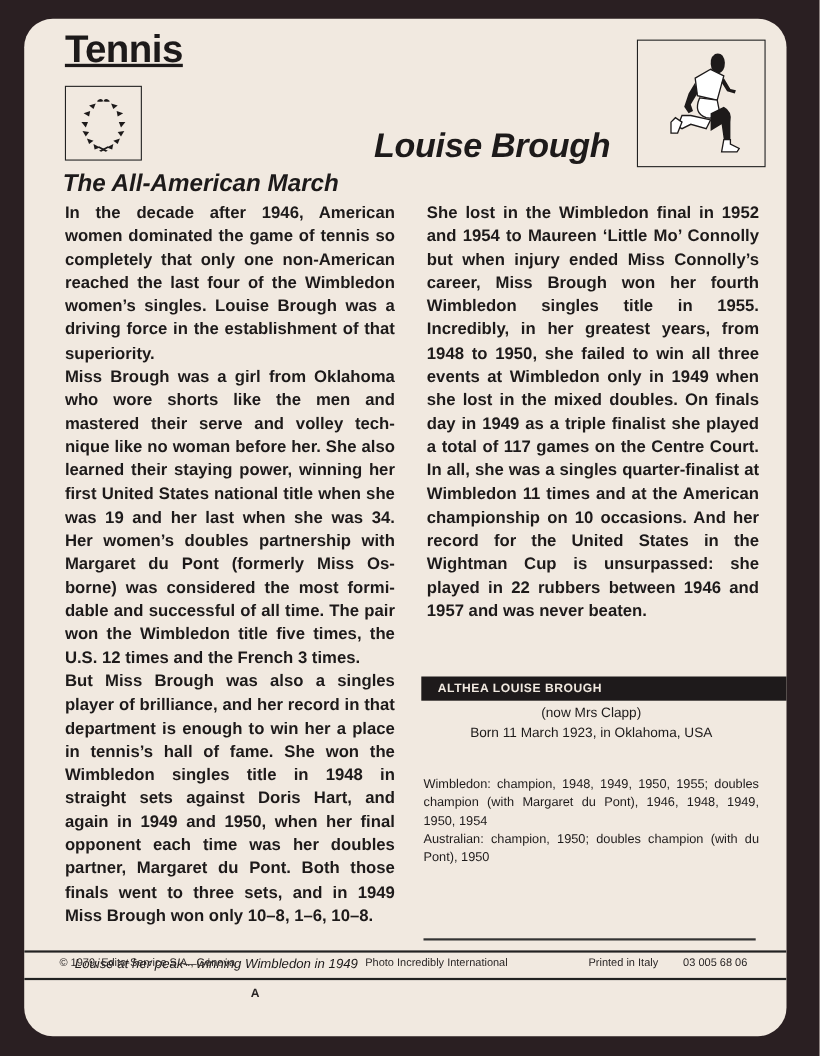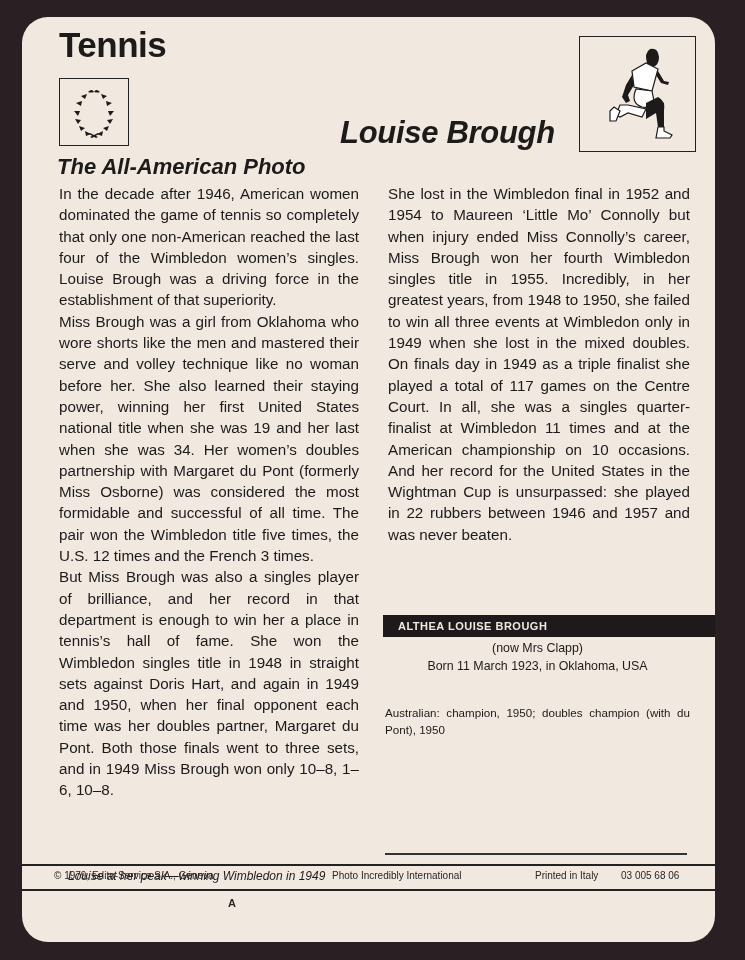--- a/index.html
+++ b/index.html
@@ -15,20 +15,21 @@
     left: 22px; top: 17px;
     width: 693px; height: 925px;
     background: #f1e9e0;
     border-radius: 26px 26px 26px 26px;
     overflow: hidden;
   }
   .sport-title {
     position: absolute; left: 37px; top: 8px;
     font-size: 35px; font-weight: bold; letter-spacing: -0.5px;
     margin: 0;
+    text-decoration: underline;
   }
   .emblem-box {
     position: absolute; left: 37px; top: 61px;
     width: 68px; height: 66px;
     border: 1.5px solid #222;
     display: flex; align-items: center; justify-content: center;
   }
   .player-name {
     position: absolute; left: 318px; top: 98px;
     font-size: 31px; font-style: italic; margin: 0;
@@ -40,20 +41,21 @@
     border: 1.5px solid #222;
   }
   .subtitle {
     position: absolute; left: 35px; top: 137px;
     font-size: 22px; font-style: italic; margin: 0;
   }
   .col {
     position: absolute;
     font-size: 15.2px; line-height: 21.3px;
     text-align: justify;
+    font-weight: bold;
   }
   .col p { margin: 0; }
   .col-left { left: 37px; top: 166px; width: 300px; }
   .col-right { left: 366px; top: 166px; width: 302px; }
   .bar-head {
     position: absolute; left: 361px; width: 343px; height: 22px;
     background: #1e1a1b; color: #f1e9e0;
     font-size: 11px; font-weight: bold; letter-spacing: 0.5px;
     display: flex; align-items: center; padding-left: 15px; box-sizing: border-box;
   }
@@ -107,39 +109,40 @@
       <path d="M78 34 l6 10 l5 1 l-1 3 l-7 -2 l-5 -8 z" fill="#1d1a1a"></path>
       <path d="M52 38 l-6 10 l-4 12 l4 6 l4 -2 l-2 -6 l6 -10 z" fill="#1d1a1a"></path>
       <path d="M56 52 q-6 14 6 18 q8 2 12 -6 l-2 -10 z" fill="#fff" stroke="#1d1a1a" stroke-width="1.2"></path>
       <path d="M66 66 l12 -6 q8 4 6 14 l0 16 l-6 0 l-2 -14 l-10 6 z" fill="#1d1a1a"></path>
       <path d="M48 68 l18 4 l-4 8 l-14 -4 l-8 4 l-4 -2 l4 -10 z" fill="#fff" stroke="#1d1a1a" stroke-width="1.2"></path>
       <path d="M30 74 l4 -4 l6 4 l-4 10 l-6 0 z" fill="#fff" stroke="#1d1a1a" stroke-width="1.2"></path>
       <path d="M78 90 l6 0 l0 4 l8 4 l-2 3 l-14 0 z" fill="#fff" stroke="#1d1a1a" stroke-width="1.2"></path>
     </svg>
   </div>
 
-  <h3 class="subtitle">The All-American Photo</h3>
+  <h3 class="subtitle">The All-American March</h3>
 
   <div class="col col-left">
     <p>In the decade after 1946, American women dominated the game of tennis so completely that only one non-American reached the last four of the Wimbledon women’s singles. Louise Brough was a driving force in the establishment of that superiority.</p>
     <p>Miss Brough was a girl from Oklahoma who wore shorts like the men and mastered their serve and volley tech­nique like no woman before her. She also learned their staying power, winning her first United States national title when she was 19 and her last when she was 34. Her women’s doubles partnership with Margaret du Pont (formerly Miss Os­borne) was considered the most formi­dable and successful of all time. The pair won the Wimbledon title five times, the U.S. 12 times and the French 3 times.</p>
     <p>But Miss Brough was also a singles player of brilliance, and her record in that department is enough to win her a place in tennis’s hall of fame. She won the Wimbledon singles title in 1948 in straight sets against Doris Hart, and again in 1949 and 1950, when her final opponent each time was her doubles partner, Margaret du Pont. Both those finals went to three sets, and in 1949 Miss Brough won only 10–8, 1–6, 10–8.</p>
   </div>
 
   <div class="col col-right">
     <p>She lost in the Wimbledon final in 1952 and 1954 to Maureen ‘Little Mo’ Connolly but when injury ended Miss Connolly’s career, Miss Brough won her fourth Wimbledon singles title in 1955. Incredibly, in her greatest years, from 1948 to 1950, she failed to win all three events at Wimbledon only in 1949 when she lost in the mixed doubles. On finals day in 1949 as a triple finalist she played a total of 117 games on the Centre Court. In all, she was a singles quarter-finalist at Wimbledon 11 times and at the Ameri­can championship on 10 occasions. And her record for the United States in the Wightman Cup is unsurpassed: she played in 22 rubbers between 1946 and 1957 and was never beaten.</p>
   </div>
 
   <div class="bar-head" style="top:598px">ALTHEA LOUISE BROUGH</div>
   <div class="bio">
     <div>(now Mrs Clapp)</div>
     <div>Born 11 March 1923, in Oklahoma, USA</div>
   </div>
 
   <div class="records">
+    <div>Wimbledon: champion, 1948, 1949, 1950, 1955; doubles champion (with Margaret du Pont), 1946, 1948, 1949, 1950, 1954</div>
     <div>Australian: champion, 1950; doubles champion (with du Pont), 1950</div>
   </div>
   <div class="rec-rule"></div>
 
   <div class="hline" style="top:847px"></div>
   <div class="caption">Louise at her peak—winning Wimbledon in 1949</div>
   <div class="hline" style="top:872px"></div>
 
   <div class="footer" style="left:32px">© 1979, Edito-Service S.A., Geneva</div>
   <div class="footer a" style="left:206px">A</div>

